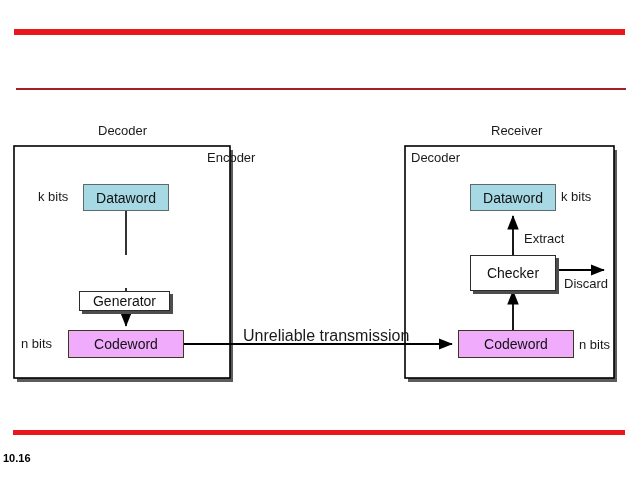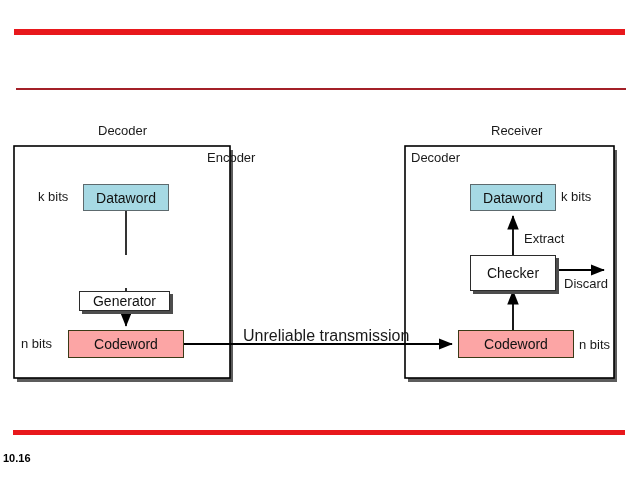--- a/index.html
+++ b/index.html
@@ -124,21 +124,21 @@
     font-family: Liberation Sans, sans-serif;
     font-size: 14px;
     color: #111111;
     white-space: nowrap;
   }
   .dbox.blue {
     background: #a6d9e4;
     border: 1.4px solid #5d6a6e;
   }
   .dbox.yellow {
-    background: #fca5a5;
+    background: #f0abfc;
     border: 1.6px solid #3a3a16;
   }
   .dbox.white {
     background: #ffffff;
     border: 1.6px solid #2b2b2b;
     box-shadow: 3px 3px 0 0 #4d4d4d;
   }
 
   .box-dataword-s { left: 83px;  top: 184px; width: 86px;  height: 27px; }
   .box-generator  { left: 79px;  top: 255px; width: 91px;  height: 20px; margin-top: 36px; }

